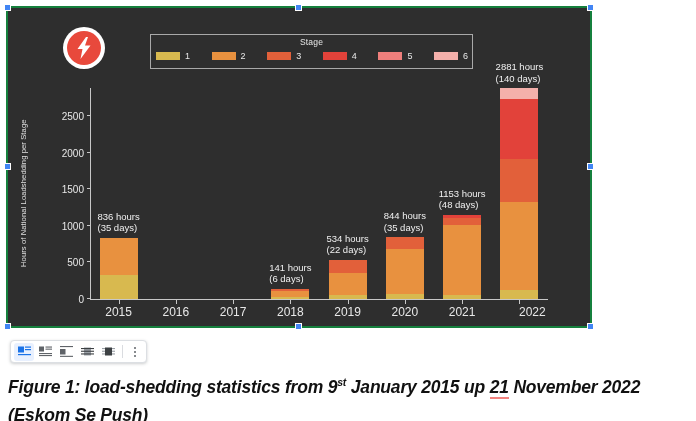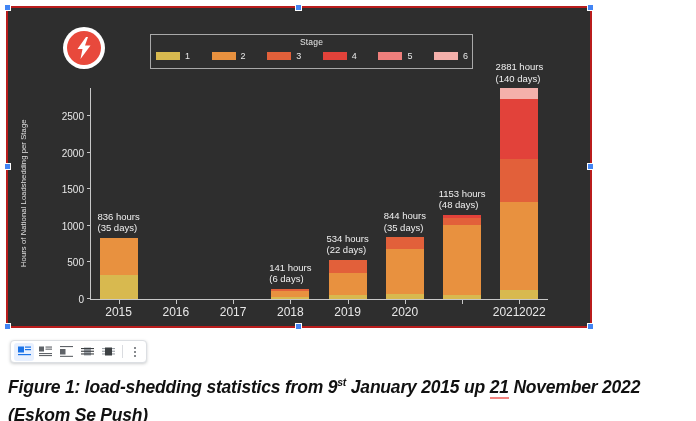--- a/index.html
+++ b/index.html
@@ -7,21 +7,21 @@
     width: 696px; height: 421px;
     background: #ffffff;
     font-family: "Liberation Sans", sans-serif;
     overflow: hidden;
   }
   #page { position: relative; width: 696px; height: 421px; background: #fff; }
 
   
   #image-frame {
     position: absolute; left: 6px; top: 6px; width: 586px; height: 322px;
-    border: 2px solid #b91c1c; background: #2e2e2e;
+    border: 2px solid #15803d; background: #2e2e2e;
   }
   .handle {
     position: absolute; width: 7px; height: 7px;
     background: #4285f4; border: 1px solid #ffffff;
   }
   .h-tl { left: -4px;  top: -4px; }
   .h-tm { left: 50%;   top: -4px; margin-left: -4px; }
   .h-tr { right: -4px; top: -4px; }
   .h-ml { left: -4px;  top: 50%; margin-top: -4px; }
   .h-mr { right: -4px; top: 50%; margin-top: -4px; }
@@ -239,21 +239,21 @@
           <div class="bar" style="left: 295.875px; height: 61.6993px;">
             <div class="seg" style="height: 11.8428px; background: rgb(226, 96, 58);"></div>
             <div class="seg" style="height: 44.5931px; background: rgb(232, 145, 63);"></div>
             <div class="seg" style="height: 5.26345px; background: rgb(216, 185, 79);"></div>
           </div>
           <div class="bar-annotation" style="left: 314.875px; bottom: 66.6993px;">
             <div>844 hours</div>
             <div>(35 days)</div>
           </div>
           <div class="xtick" style="left: 372.125px;"></div>
-          <div class="xtick-label" style="left: 372.125px; margin-left: 44px;">2021</div>
+          <div class="xtick-label" style="left: 372.125px;">2021</div>
           <div class="bar" style="left: 353.125px; height: 84.2883px;">
             <div class="seg" style="height: 3.14345px; background: rgb(226, 66, 58);"></div>
             <div class="seg" style="height: 7.31034px; background: rgb(226, 96, 58);"></div>
             <div class="seg" style="height: 69.4483px; background: rgb(232, 145, 63);"></div>
             <div class="seg" style="height: 4.38621px; background: rgb(216, 185, 79);"></div>
           </div>
           <div class="bar-annotation" style="left: 372.125px; bottom: 89.2883px;">
             <div>1153 hours</div>
             <div>(48 days)</div>
           </div>

